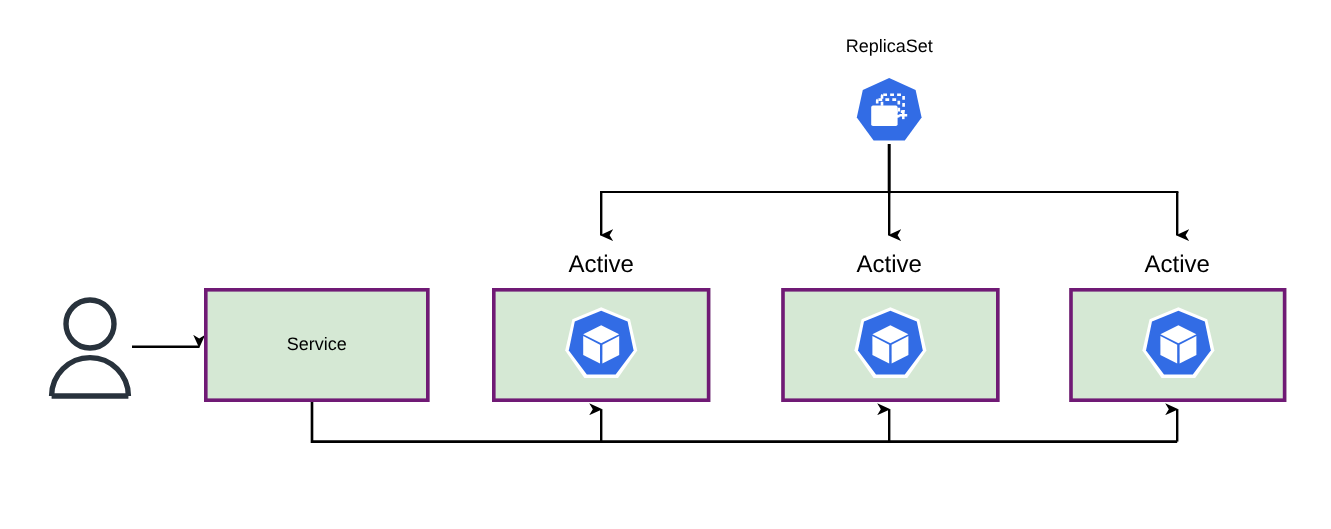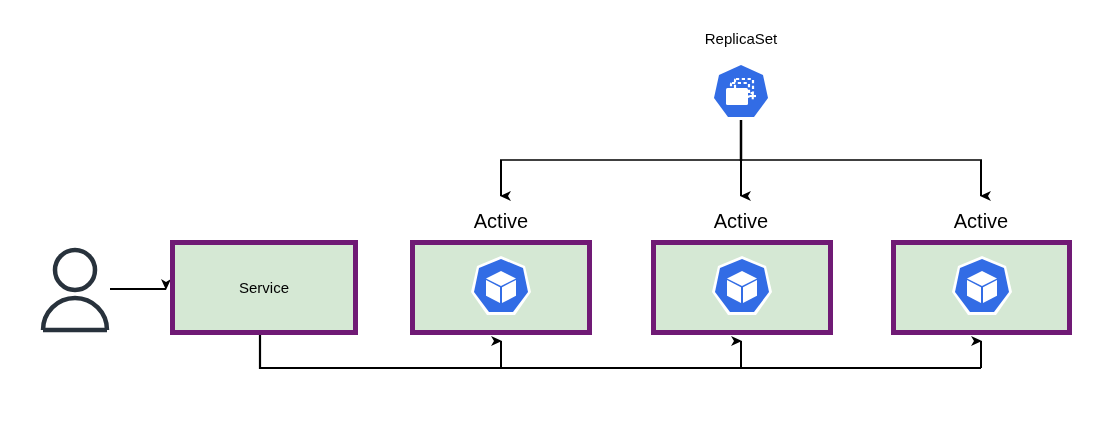--- a/index.html
+++ b/index.html
@@ -45,21 +45,21 @@
   .active-1 { left: 421px; }
   .active-2 { left: 661px; }
   .active-3 { left: 901px; }
 
   
   .gbox {
     position: absolute;
     top: 240px;
     height: 95px;
     background: #d5e8d4;
-    border: 5px solid #701a75;
+    border: 3px solid #701a75;
     box-sizing: border-box;
     display: flex;
     align-items: center;
     justify-content: center;
   }
   .box-service { left: 170px; width: 188px; }
   .box-pod-1   { left: 410px; width: 182px; }
   .box-pod-2   { left: 651px; width: 182px; }
   .box-pod-3   { left: 891px; width: 181px; }
 

